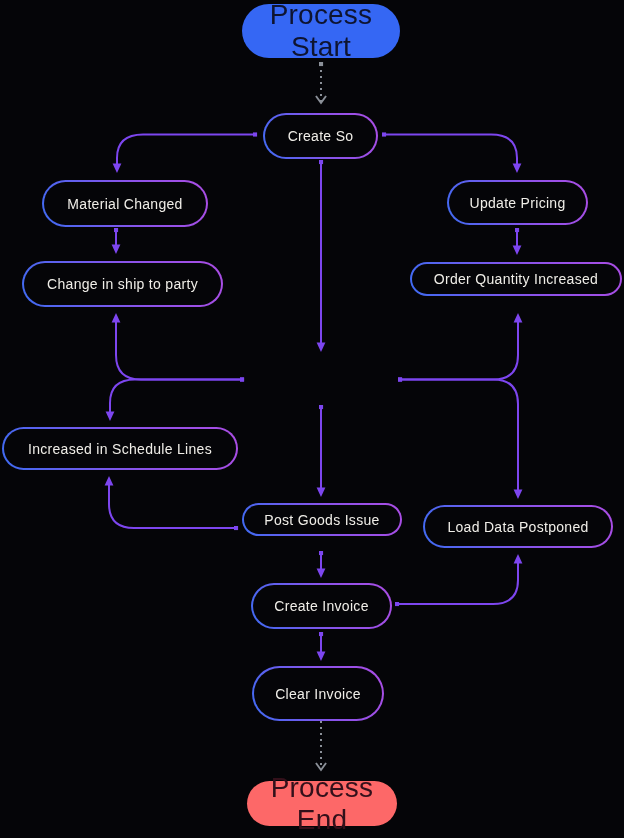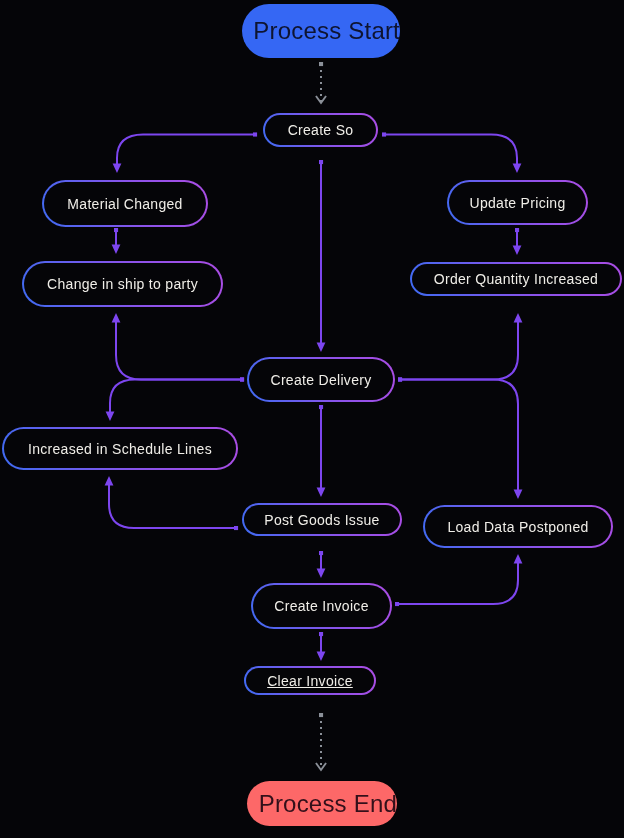--- a/index.html
+++ b/index.html
@@ -29,21 +29,21 @@
     box-sizing:border-box;text-align:center;
   }
   .node.step{
     border:2px solid transparent;border-radius:999px;
     background:
       linear-gradient(var(--bg),var(--bg)) padding-box,
       linear-gradient(70deg,var(--grad-a) 0%,var(--grad-mid) 55%,var(--grad-b) 100%) border-box;
     color:var(--node-text);
     font-size:14px;letter-spacing:.3px;
   }
-  .node.terminal{border-radius:27px;font-size:24px;letter-spacing:.2px;justify-content:flex-end;}
+  .node.terminal{border-radius:27px;font-size:28px;letter-spacing:.2px;justify-content:flex-end;}
   .node.start{background:var(--start-fill);color:var(--start-text);}
   .node.end{background:var(--end-fill);color:var(--end-text);}
 </style>
 </head>
 <body>
 
 <div id="canvas">
 
   <svg id="wires" viewBox="0 0 624 838" xmlns="http://www.w3.org/2000/svg">
     <defs>
@@ -91,61 +91,58 @@
 
     <path class="edge" d="M321,634 V659" marker-start="url(#mSq)" marker-end="url(#mArrow)"></path>
 
     <path class="edge dotted" d="M321,715 V769" marker-start="url(#mSqGray)" marker-end="url(#mChevGray)"></path>
   </svg>
 
   <div class="node terminal start" style="left:242px;top:4px;width:158px;height:54px;">
     <span>Process Start</span>
   </div>
 
-  <div class="node step" style="left:263px;top:113px;width:115px;height:34px;">
+  <div class="node step" style="left:263px;top:113px;width:115px;height:46px;">
     <span>Create So</span>
   </div>
 
   <div class="node step" style="left:42px;top:180px;width:166px;height:47px;">
     <span>Material Changed</span>
   </div>
 
   <div class="node step" style="left:447px;top:180px;width:141px;height:45px;">
     <span>Update Pricing</span>
   </div>
 
   <div class="node step" style="left:22px;top:261px;width:201px;height:46px;">
     <span>Change in ship to party</span>
   </div>
 
   <div class="node step" style="left:410px;top:262px;width:212px;height:34px;">
     <span>Order Quantity Increased</span>
   </div>
 
-  <div class="node step" style="left:247px;top:357px;width:148px;height:45px;">
-    <span>Create Delivery</span>
-  </div>
 
   <div class="node step" style="left:2px;top:427px;width:236px;height:43px;">
     <span>Increased in Schedule Lines</span>
   </div>
 
   <div class="node step" style="left:242px;top:503px;width:160px;height:33px;">
     <span>Post Goods Issue</span>
   </div>
 
   <div class="node step" style="left:423px;top:505px;width:190px;height:43px;">
     <span>Load Data Postponed</span>
   </div>
 
   <div class="node step" style="left:251px;top:583px;width:141px;height:46px;">
     <span>Create Invoice</span>
   </div>
 
-  <div class="node step" style="left:244px;top:666px;width:132px;height:29px;text-decoration:underline;">
+  <div class="node step" style="left:252px;top:666px;width:132px;height:55px;">
     <span>Clear Invoice</span>
   </div>
 
   <div class="node terminal end" style="left:247px;top:781px;width:150px;height:45px;">
     <span>Process End</span>
   </div>
 
 </div>
 
 </body></html>

